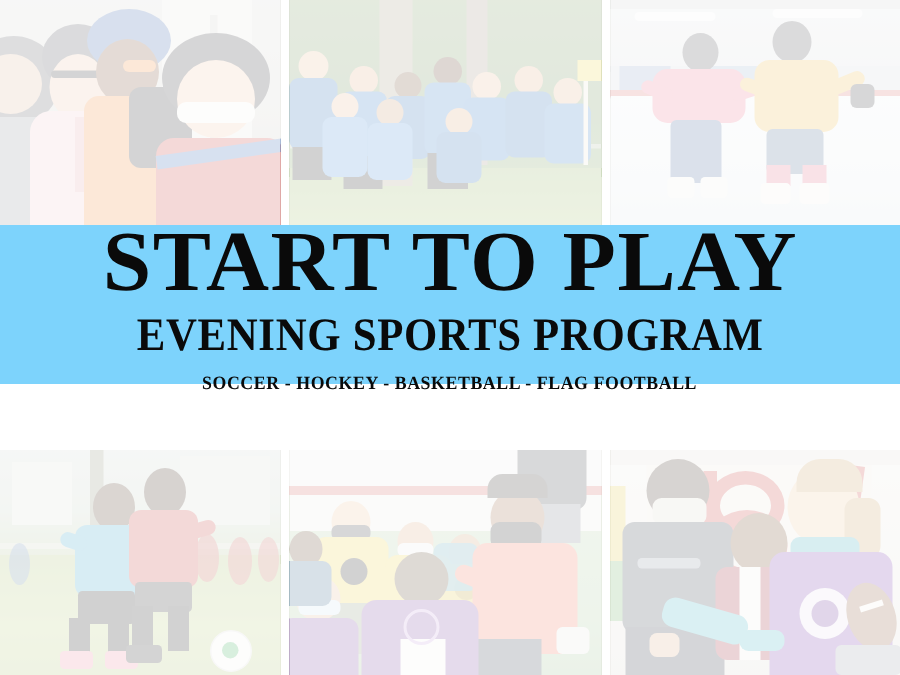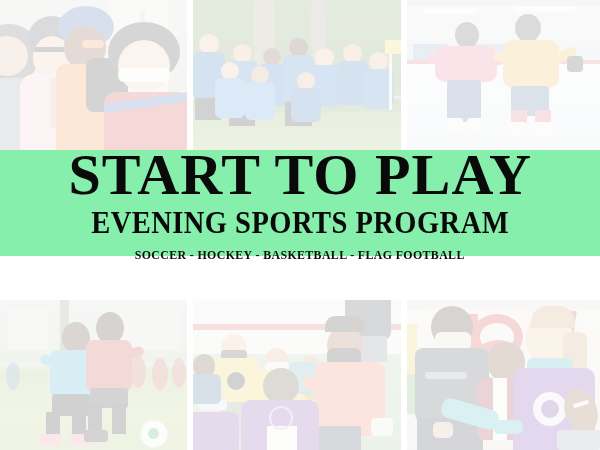--- a/index.html
+++ b/index.html
@@ -58,21 +58,21 @@
   .blob { position:absolute; border-radius:50%; }
   .bar  { position:absolute; }
 
   
   .banner {
     position: absolute;
     left: 0;
     top: 150px;
     width: 600px;
     height: 106px;
-    background: #86efac;
+    background: #7dd3fc;
     display: flex;
     flex-direction: column;
     align-items: center;
     justify-content: center;
     box-sizing: border-box;
     padding-top: 4px;
   }
   .title {
     font-family: "Liberation Serif", serif;
     font-weight: bold;

